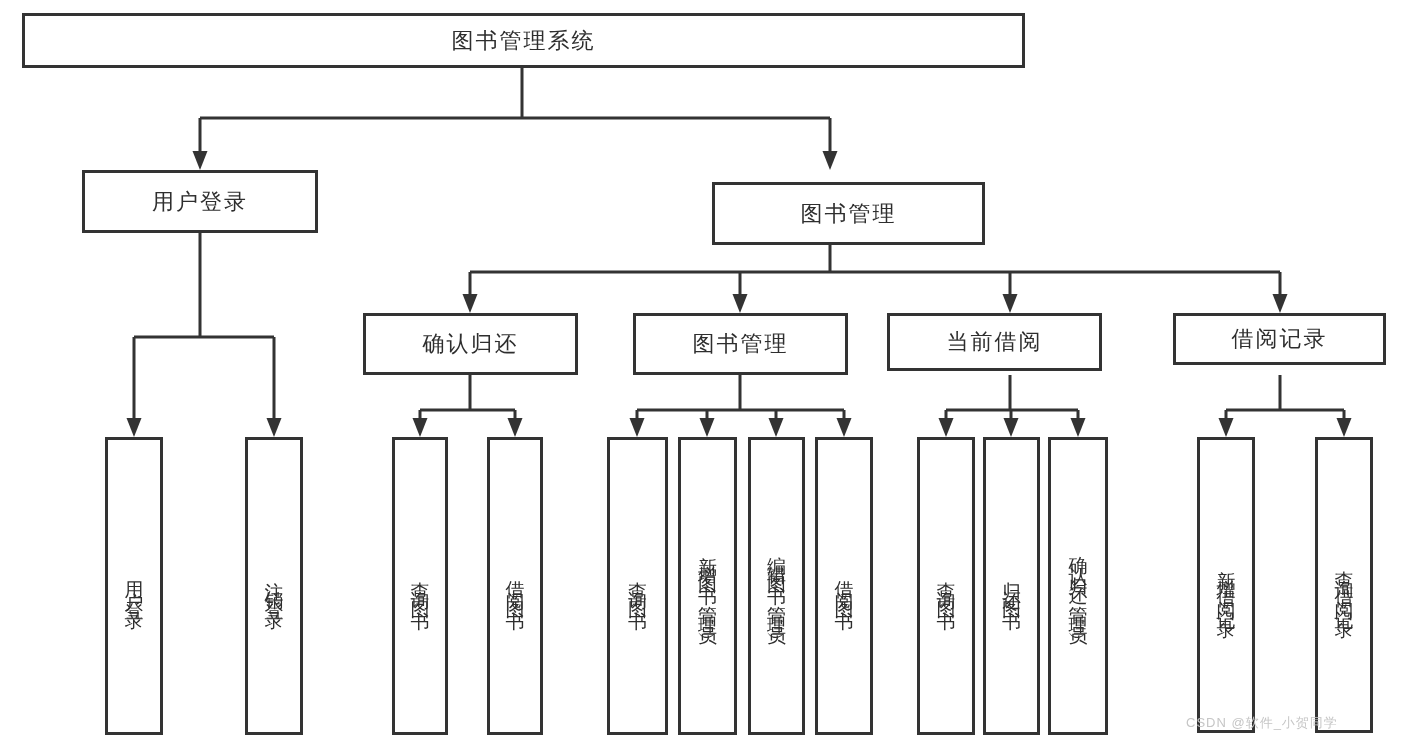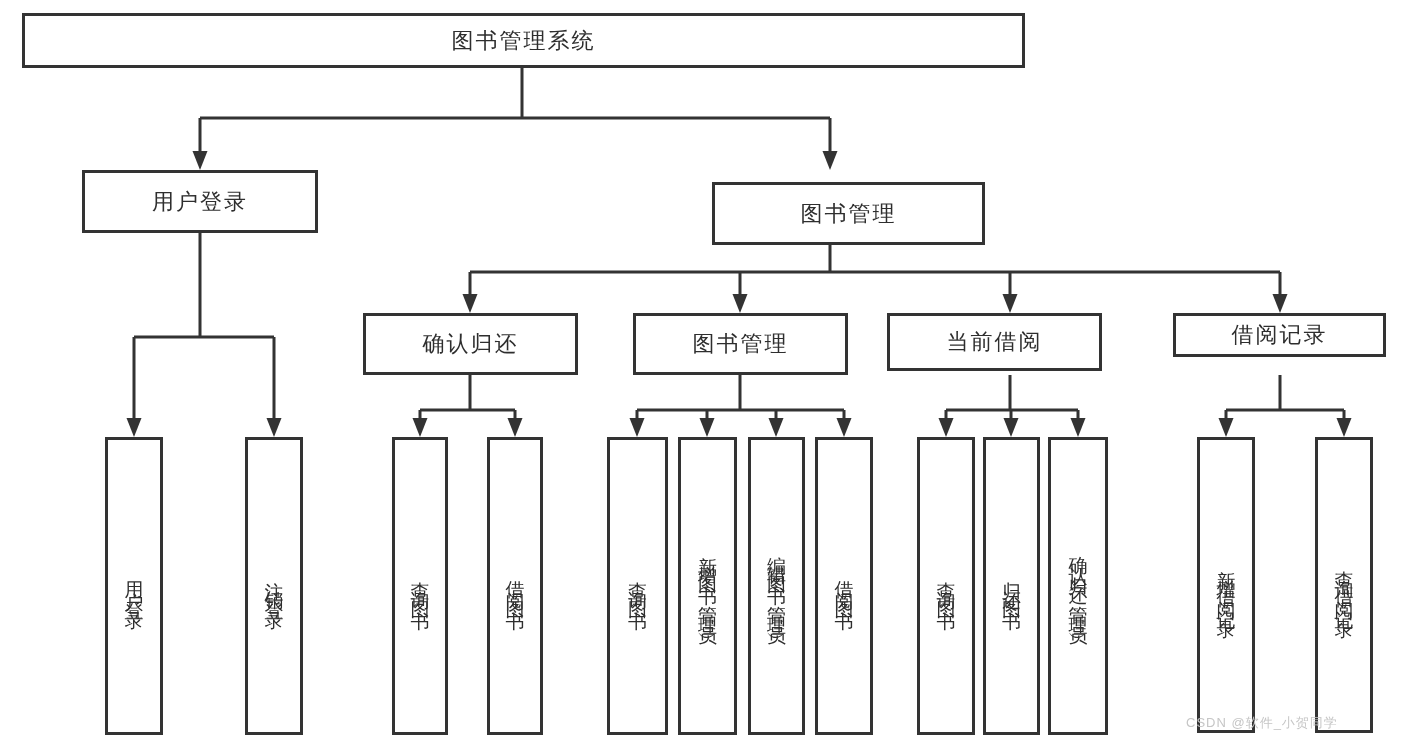--- a/index.html
+++ b/index.html
@@ -76,21 +76,21 @@
 
   <div class="node" style="left:363px; top:313px; width:215px; height:62px;">
     <span class="hlabel">确认归还</span>
   </div>
   <div class="node" style="left:633px; top:313px; width:215px; height:62px;">
     <span class="hlabel">图书管理</span>
   </div>
   <div class="node" style="left:887px; top:313px; width:215px; height:58px;text-align:center;">
     <span class="hlabel">当前借阅</span>
   </div>
-  <div class="node" style="left:1173px; top:313px; width:213px; height:44px;align-items:center;">
+  <div class="node" style="left:1173px; top:313px; width:213px; height:52px;align-items:center;">
     <span class="hlabel">借阅记录</span>
   </div>
 
   <div class="node leaf" style="left:105px; top:437px; width:58px; height:298px;">
     <span class="vtext">用户登录</span>
   </div>
   <div class="node leaf" style="left:245px; top:437px; width:58px; height:298px;">
     <span class="vtext">注销登录</span>
   </div>
 

